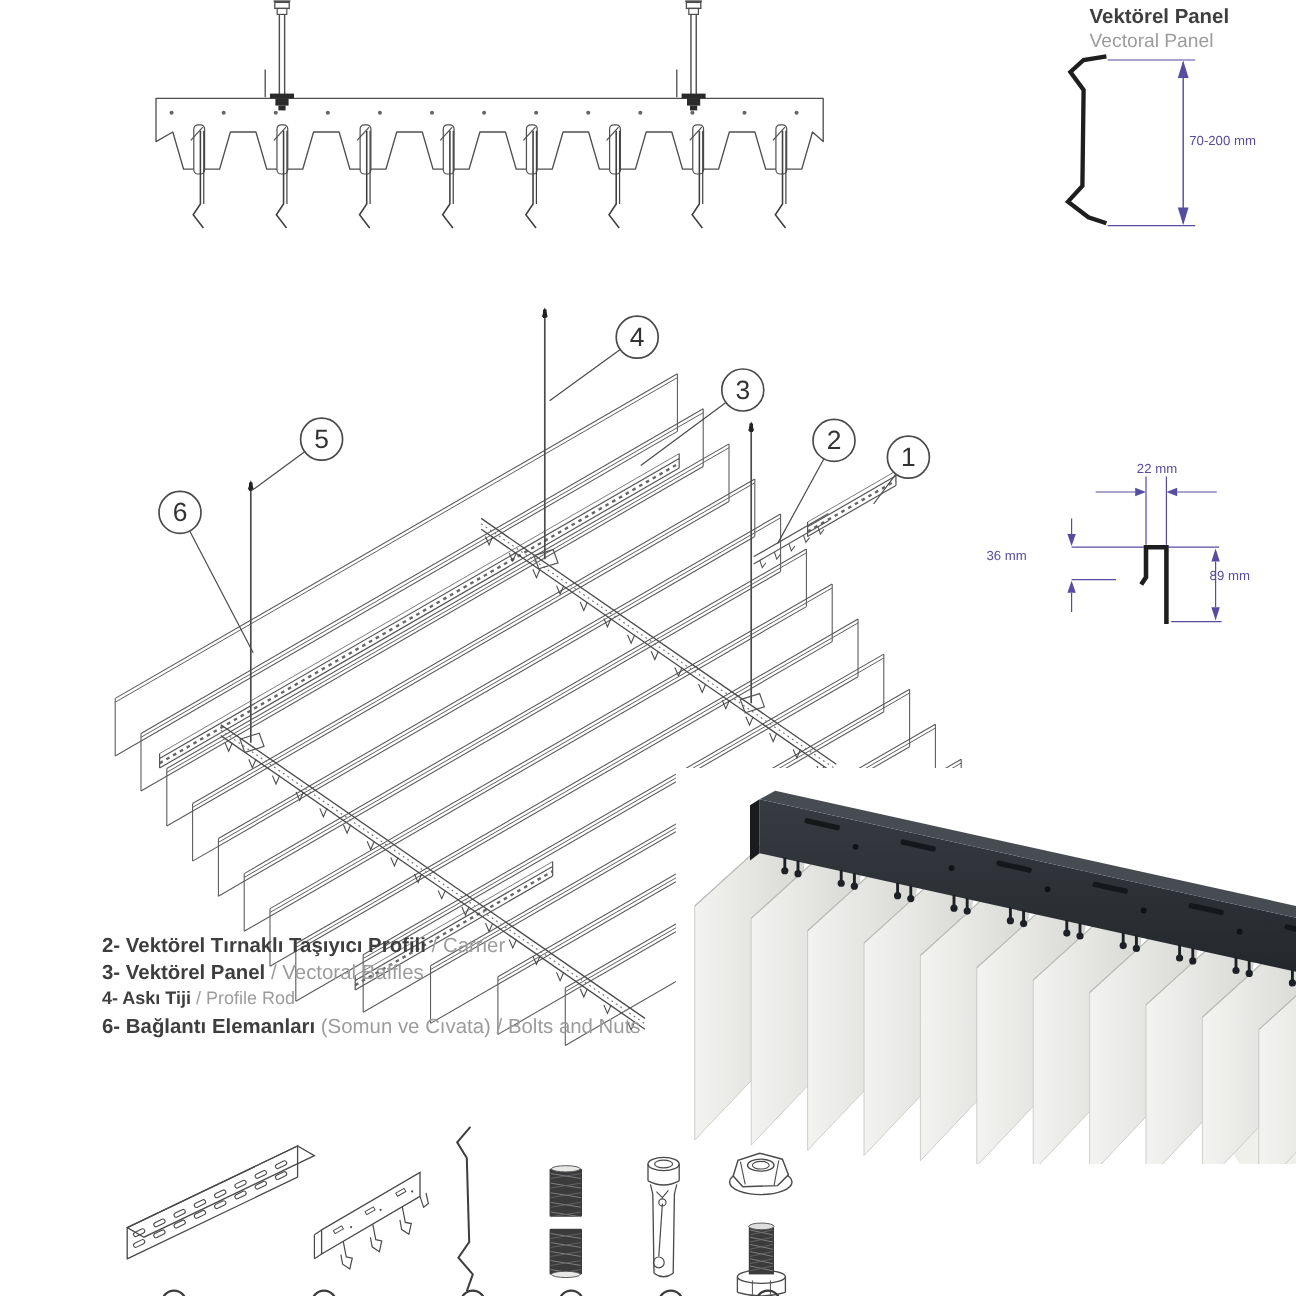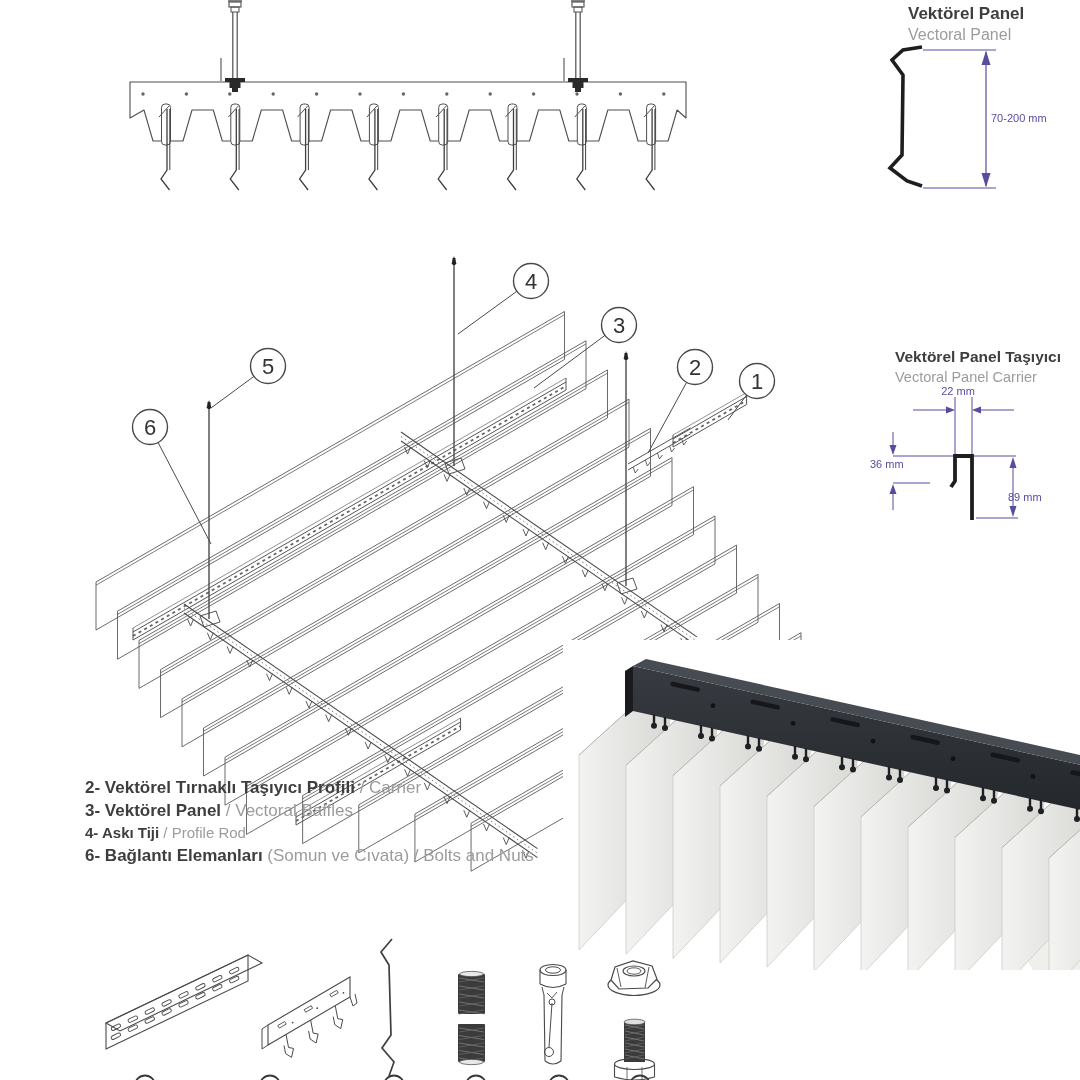--- a/index.html
+++ b/index.html
@@ -253,47 +253,43 @@
       <circle cx="463" cy="33" r="17.5" fill="#fff" stroke="#4a4a4a" stroke-width="1.4"></circle>
       <text x="463" y="40.5" text-anchor="middle" font-size="22" font-family="&quot;Liberation Sans&quot;,sans-serif" fill="#333">4</text>
       <line x1="185.91152284631605" y1="128.38098316587238" x2="143" y2="160" stroke="#4a4a4a" stroke-width="1"></line>
       <circle cx="200" cy="118" r="17.5" fill="#fff" stroke="#4a4a4a" stroke-width="1.4"></circle>
       <text x="200" y="125.5" text-anchor="middle" font-size="22" font-family="&quot;Liberation Sans&quot;,sans-serif" fill="#333">5</text>
       <line x1="90.09037212955718" y1="194.5175990025933" x2="143" y2="296" stroke="#4a4a4a" stroke-width="1"></line>
       <circle cx="82" cy="179" r="17.5" fill="#fff" stroke="#4a4a4a" stroke-width="1.4"></circle>
       <text x="82" y="186.5" text-anchor="middle" font-size="22" font-family="&quot;Liberation Sans&quot;,sans-serif" fill="#333">6</text>
     </svg>
 
-  <div class="hdr small" id="carrier-hdr" style="left:867px;top:346px;">
-    <div class="hdr-tr">Vektörel Panel Taşıyıcı</div>
-    <div class="hdr-en">Vectoral Panel Carrier</div>
-  </div>
   <svg id="carrier-svg" style="left:838px;top:382px;" width="210" height="150" viewBox="0 0 210 150">
       <line x1="89" y1="15" x2="89" y2="72" stroke="#564CA0" stroke-width="1"></line>
       <line x1="106" y1="15" x2="106" y2="72" stroke="#564CA0" stroke-width="1"></line>
       <line x1="47" y1="28" x2="80" y2="28" stroke="#564CA0" stroke-width="1"></line>
       <line x1="115" y1="28" x2="148" y2="28" stroke="#564CA0" stroke-width="1"></line>
       <polygon points="80,24.5 80,31.5 89,28" fill="#564CA0"></polygon>
       <polygon points="115,24.5 115,31.5 106,28" fill="#564CA0"></polygon>
       <line x1="27" y1="50" x2="27" y2="63" stroke="#564CA0" stroke-width="1"></line>
       <polygon points="23.5,63 30.5,63 27,73" fill="#564CA0"></polygon>
       <line x1="27" y1="112" x2="27" y2="128" stroke="#564CA0" stroke-width="1"></line>
       <polygon points="23.5,112 30.5,112 27,102" fill="#564CA0"></polygon>
       <line x1="27" y1="74" x2="88" y2="74" stroke="#564CA0" stroke-width="1"></line>
       <line x1="107" y1="74" x2="150" y2="74" stroke="#564CA0" stroke-width="1"></line>
       <line x1="27" y1="101" x2="64" y2="101" stroke="#564CA0" stroke-width="1"></line>
       <line x1="147" y1="86" x2="147" y2="124" stroke="#564CA0" stroke-width="1"></line>
       <polygon points="143.5,86 150.5,86 147,75" fill="#564CA0"></polygon>
       <polygon points="143.5,124 150.5,124 147,135" fill="#564CA0"></polygon>
       <line x1="110" y1="136" x2="152" y2="136" stroke="#564CA0" stroke-width="1"></line>
       <path d="M85,105 L89,99 L89,74 L106,74 L106,138" fill="none" stroke="#1E1E1E" stroke-width="3.8" stroke-linejoin="miter"></path>
     </svg>
-  <span class="dim" style="left:907px;top:385px;width:46px;text-align:center;">22 mm</span>
-  <span class="dim" style="left:842px;top:458px;">36 mm</span>
-  <span class="dim" style="left:980px;top:491px;">89 mm</span>
+  <span class="dim" style="left:907px;top:385px;width:46px;text-align:right;">22 mm</span>
+  <span class="dim" style="left:794px;top:458px;">36 mm</span>
+  <span class="dim" style="left:980px;top:474px;">89 mm</span>
 
   <svg id="render-svg" style="left:535px;top:640px;" width="545" height="330" viewBox="0 0 545 330">
       <rect x="0" y="0" width="545" height="330" fill="#fff"></rect>
       <defs>
         <linearGradient id="pg" x1="0" y1="0" x2="1" y2="0">
           <stop offset="0" stop-color="#f3f3f1"></stop>
           <stop offset="1" stop-color="#d6d6d3"></stop>
         </linearGradient>
         <linearGradient id="bgr" x1="0" y1="0" x2="0" y2="1">
           <stop offset="0" stop-color="#383c42"></stop>

